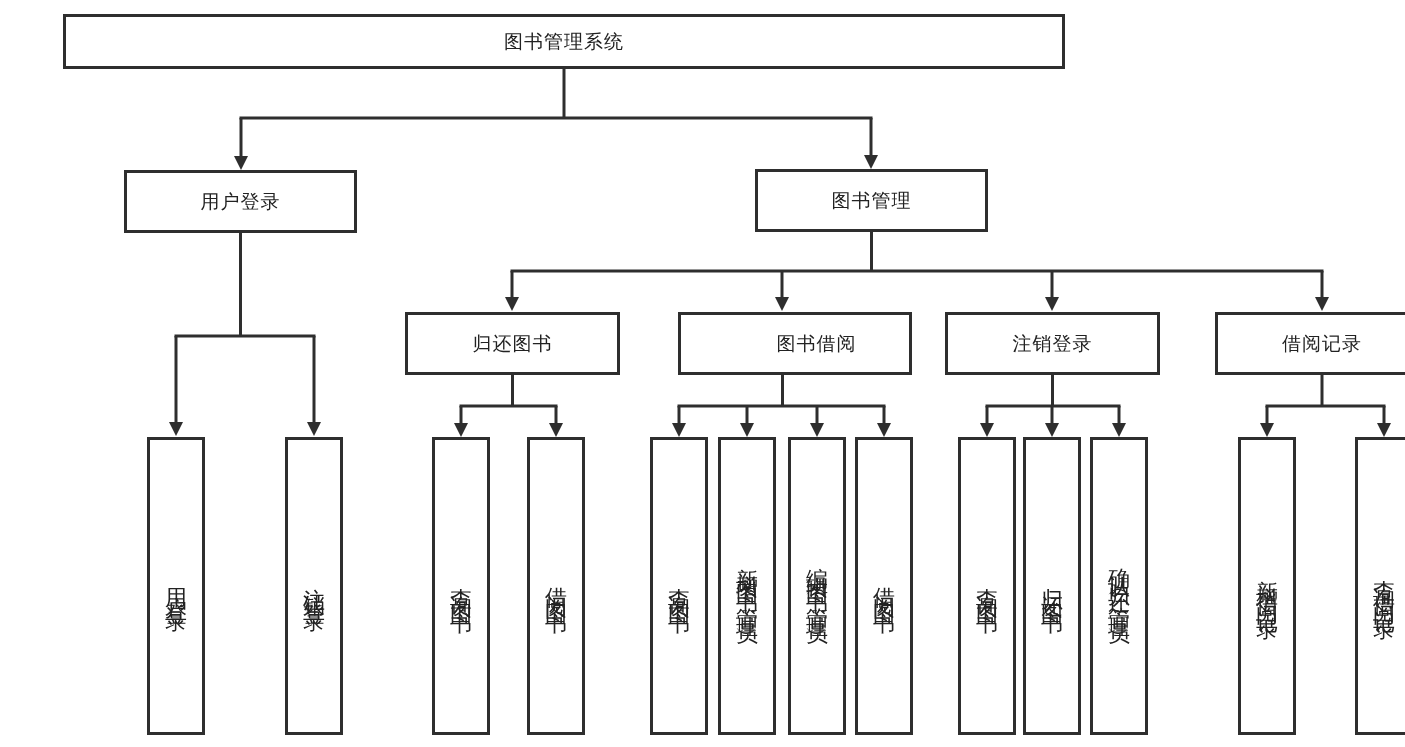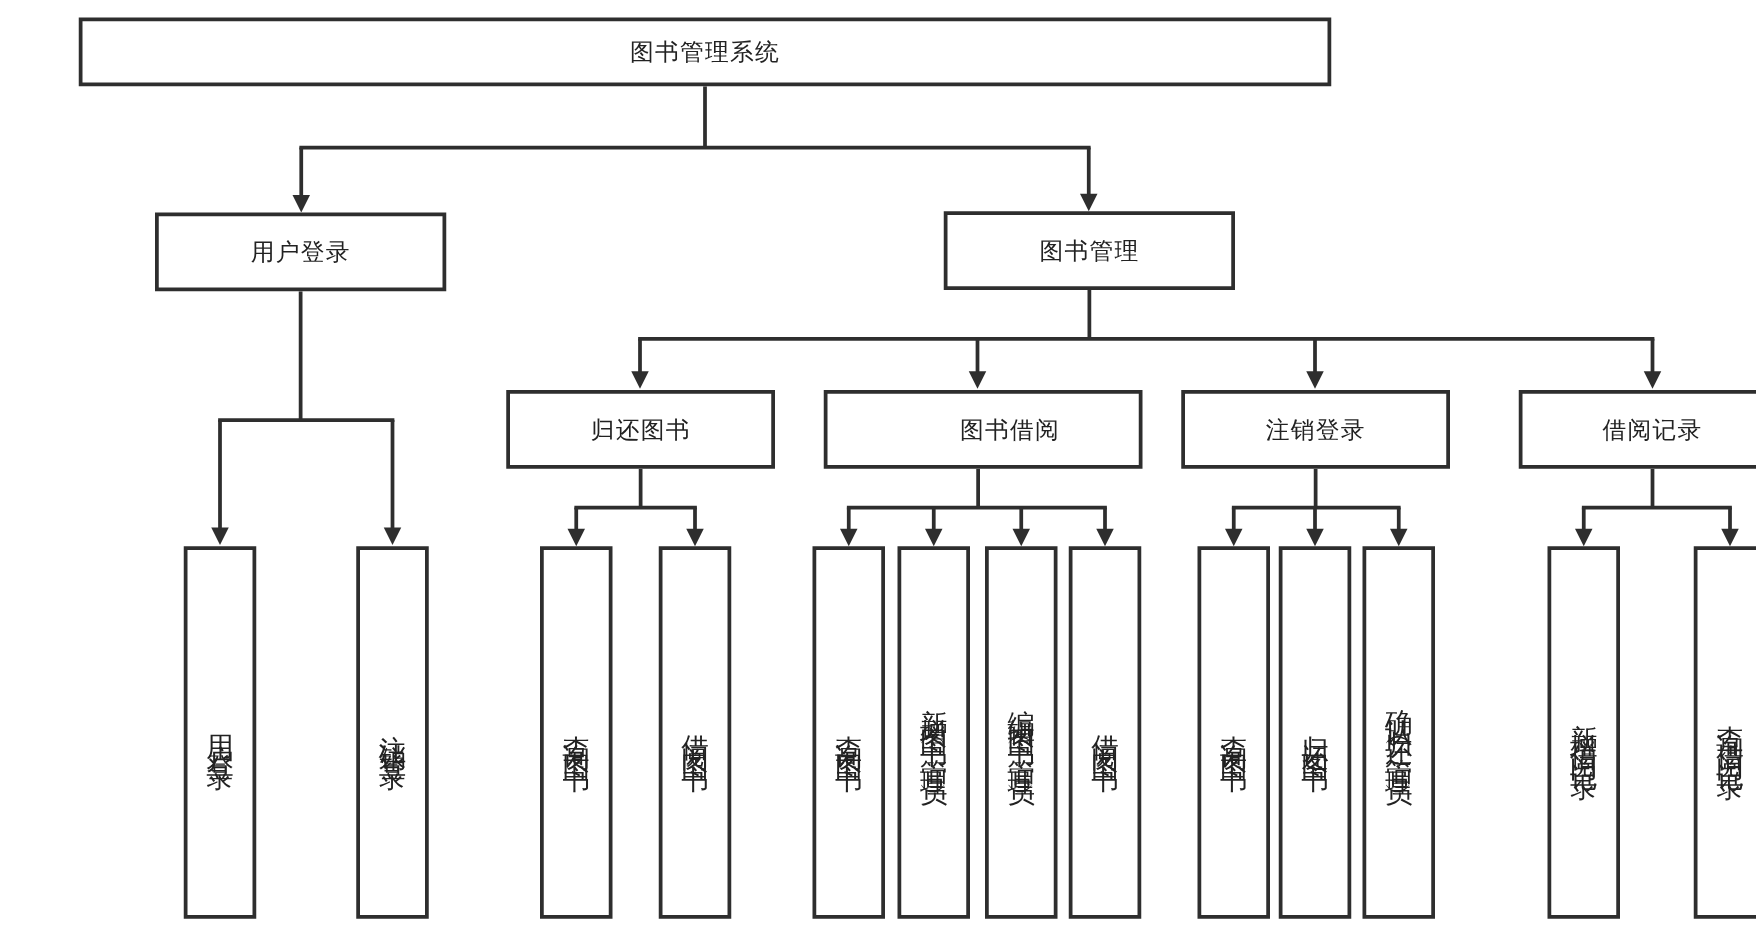--- a/index.html
+++ b/index.html
@@ -30,21 +30,21 @@
     font-size:22px;line-height:1;letter-spacing:8px;
     white-space:nowrap;
   }
   
   #n-root{left:21px;top:14px;width:1002px;height:55px;}
   
   #n-login{left:82px;top:170px;width:233px;height:63px;}
   #n-mgmt{left:713px;top:169px;width:233px;height:63px;font-family:Liberation Mono, monospace;}
   
   #n-newbook{left:363px;top:312px;width:215px;height:63px;}
-  #n-borrow{left:617px;top:312px;width:255px;height:63px;padding-left:43px;}
+  #n-borrow{left:636px;top:312px;width:234px;height:63px;padding-left:43px;}
   #n-current{left:903px;top:312px;width:215px;height:63px;}
   #n-record{left:1173px;top:312px;width:214px;height:63px;}
   
   .v-node{top:437px;width:58px;height:298px;}
   #l1{left:105px;} #l2{left:243px;}
   #l3{left:390px;} #l4{left:485px;}
   #l5{left:608px;} #l6{left:676px;} #l7{left:746px;} #l8{left:813px;}
   #l9{left:916px;} #l10{left:981px;} #l11{left:1048px;}
   #l12{left:1196px;} #l13{left:1313px;}
   .watermark{

